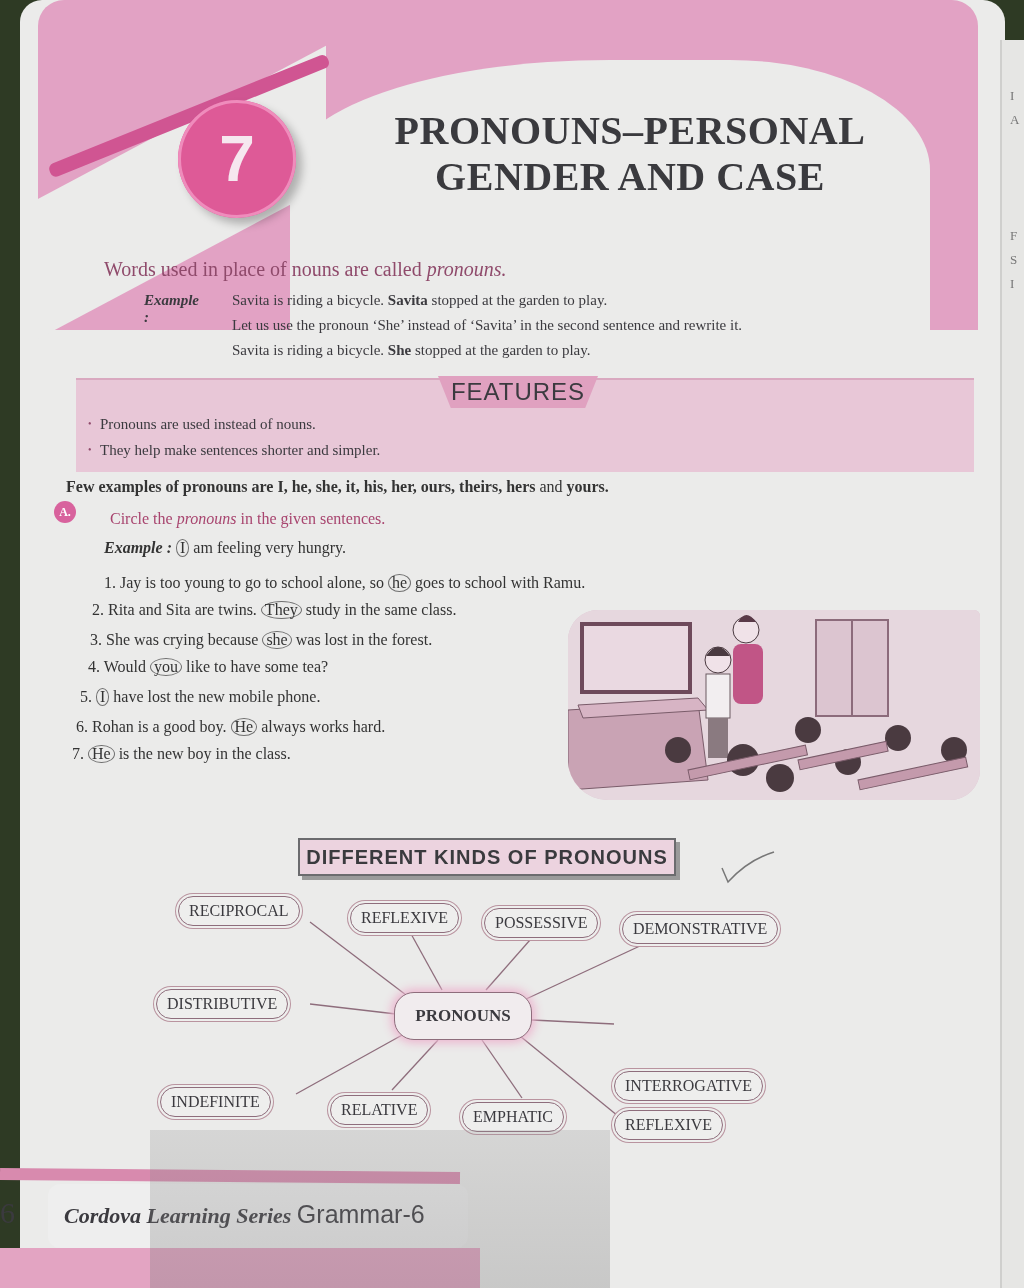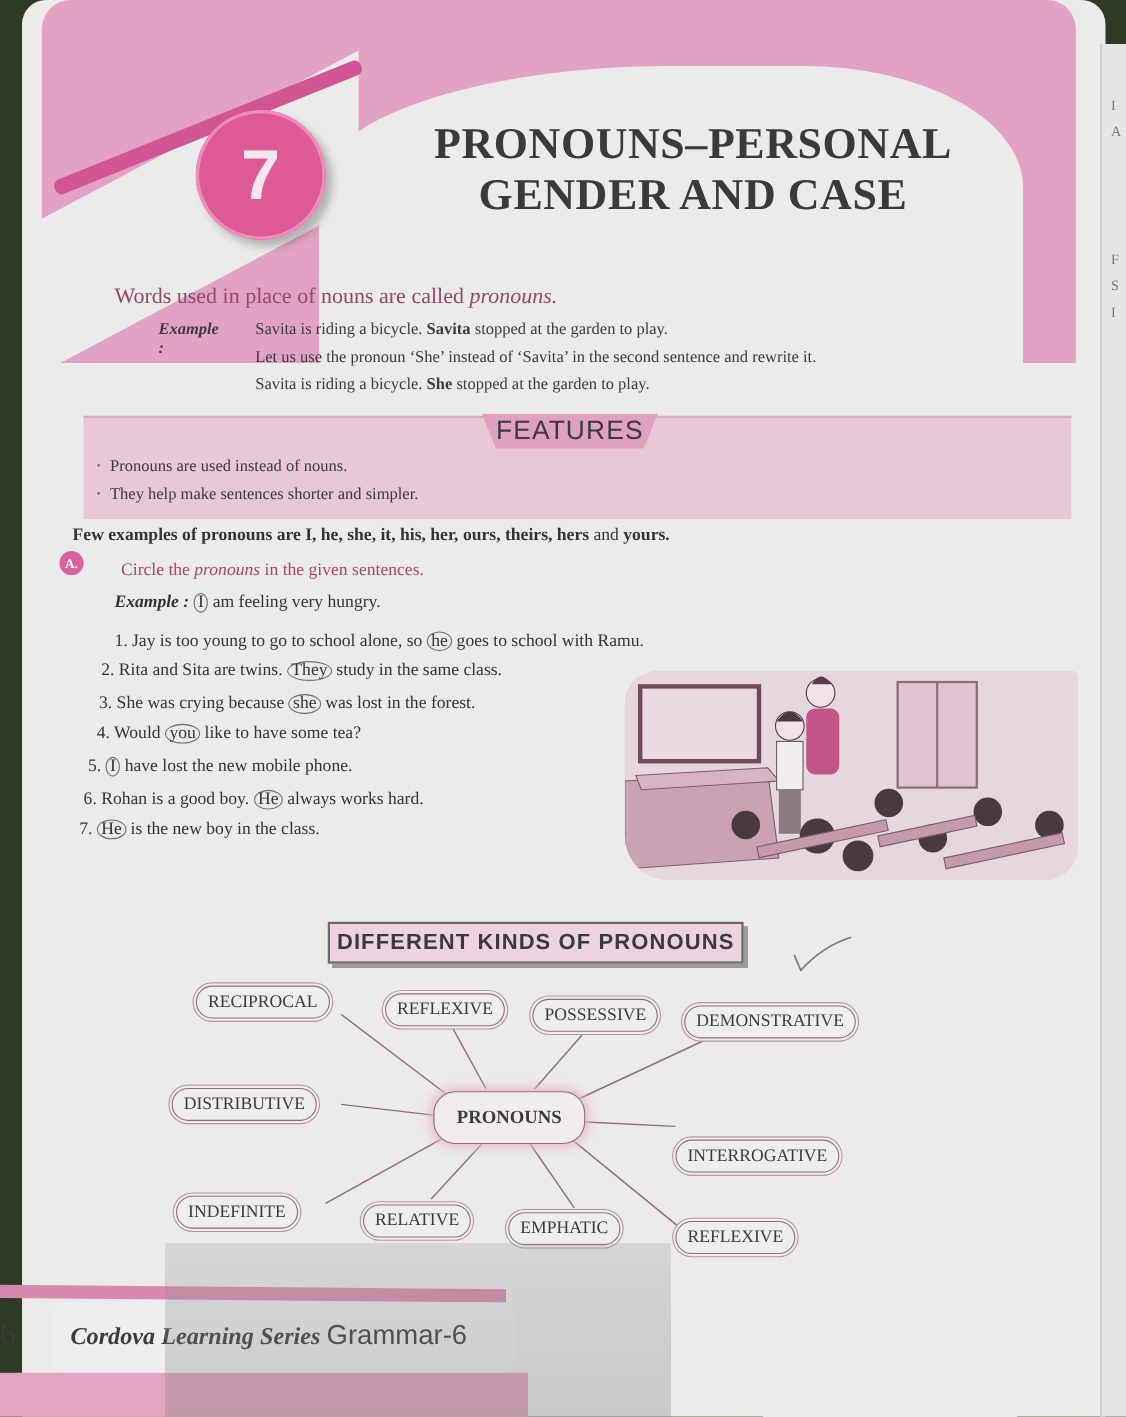--- a/index.html
+++ b/index.html
@@ -312,21 +312,21 @@
     <line x1="522" y1="1098" x2="482" y2="1040"></line>
     <line x1="618" y1="1116" x2="520" y2="1036"></line>
   </g>
 </svg>
 
 <div class="node" style="left:178px;top:896px">RECIPROCAL</div>
 <div class="node" style="left:350px;top:903px">REFLEXIVE</div>
 <div class="node" style="left:484px;top:908px">POSSESSIVE</div>
 <div class="node" style="left:622px;top:914px">DEMONSTRATIVE</div>
 <div class="node" style="left:156px;top:989px">DISTRIBUTIVE</div>
-<div class="node" style="left:614px;top:1036px">INTERROGATIVE</div>
+<div class="node" style="left:614px;top:1071px">INTERROGATIVE</div>
 <div class="node" style="left:160px;top:1087px">INDEFINITE</div>
 <div class="node" style="left:330px;top:1095px">RELATIVE</div>
 <div class="node" style="left:462px;top:1102px">EMPHATIC</div>
 <div class="node" style="left:614px;top:1110px">REFLEXIVE</div>
 <div class="center-node">PRONOUNS</div>
 
 <div class="footer-band1"></div>
 <div class="footer-band2"></div>
 <div class="footer-inner"></div>
 <div class="page-number">6</div>

